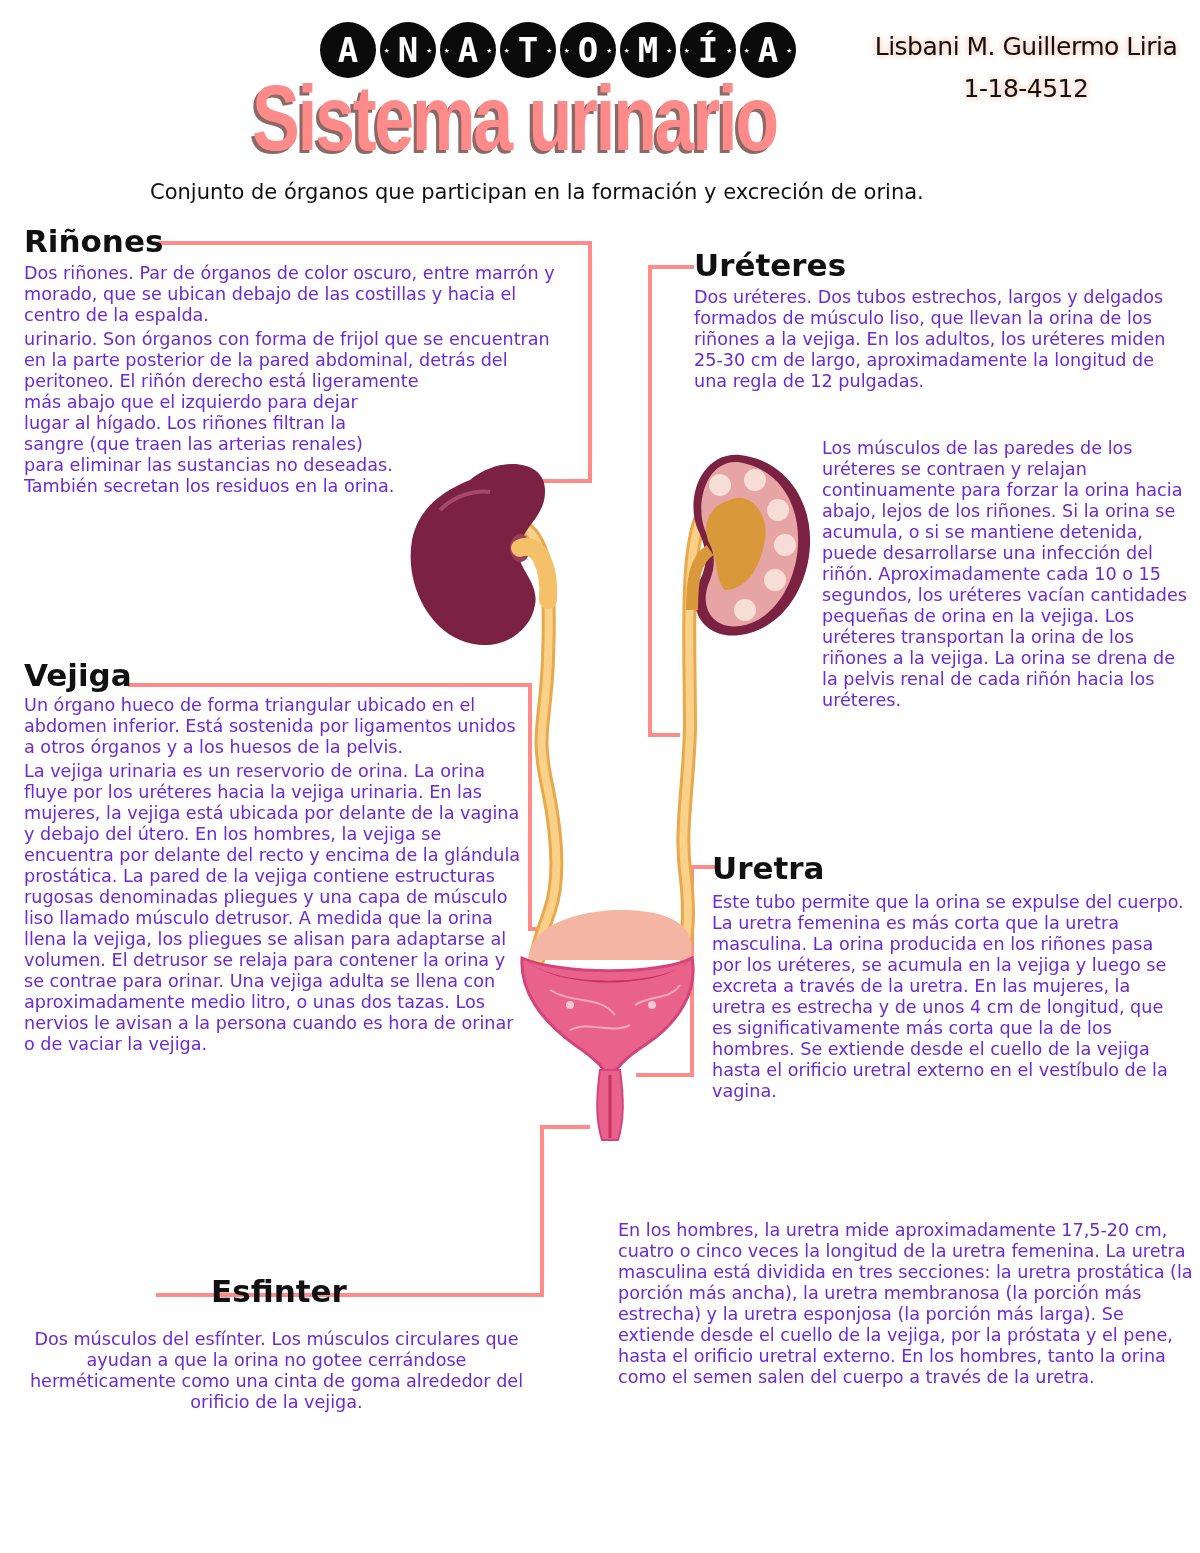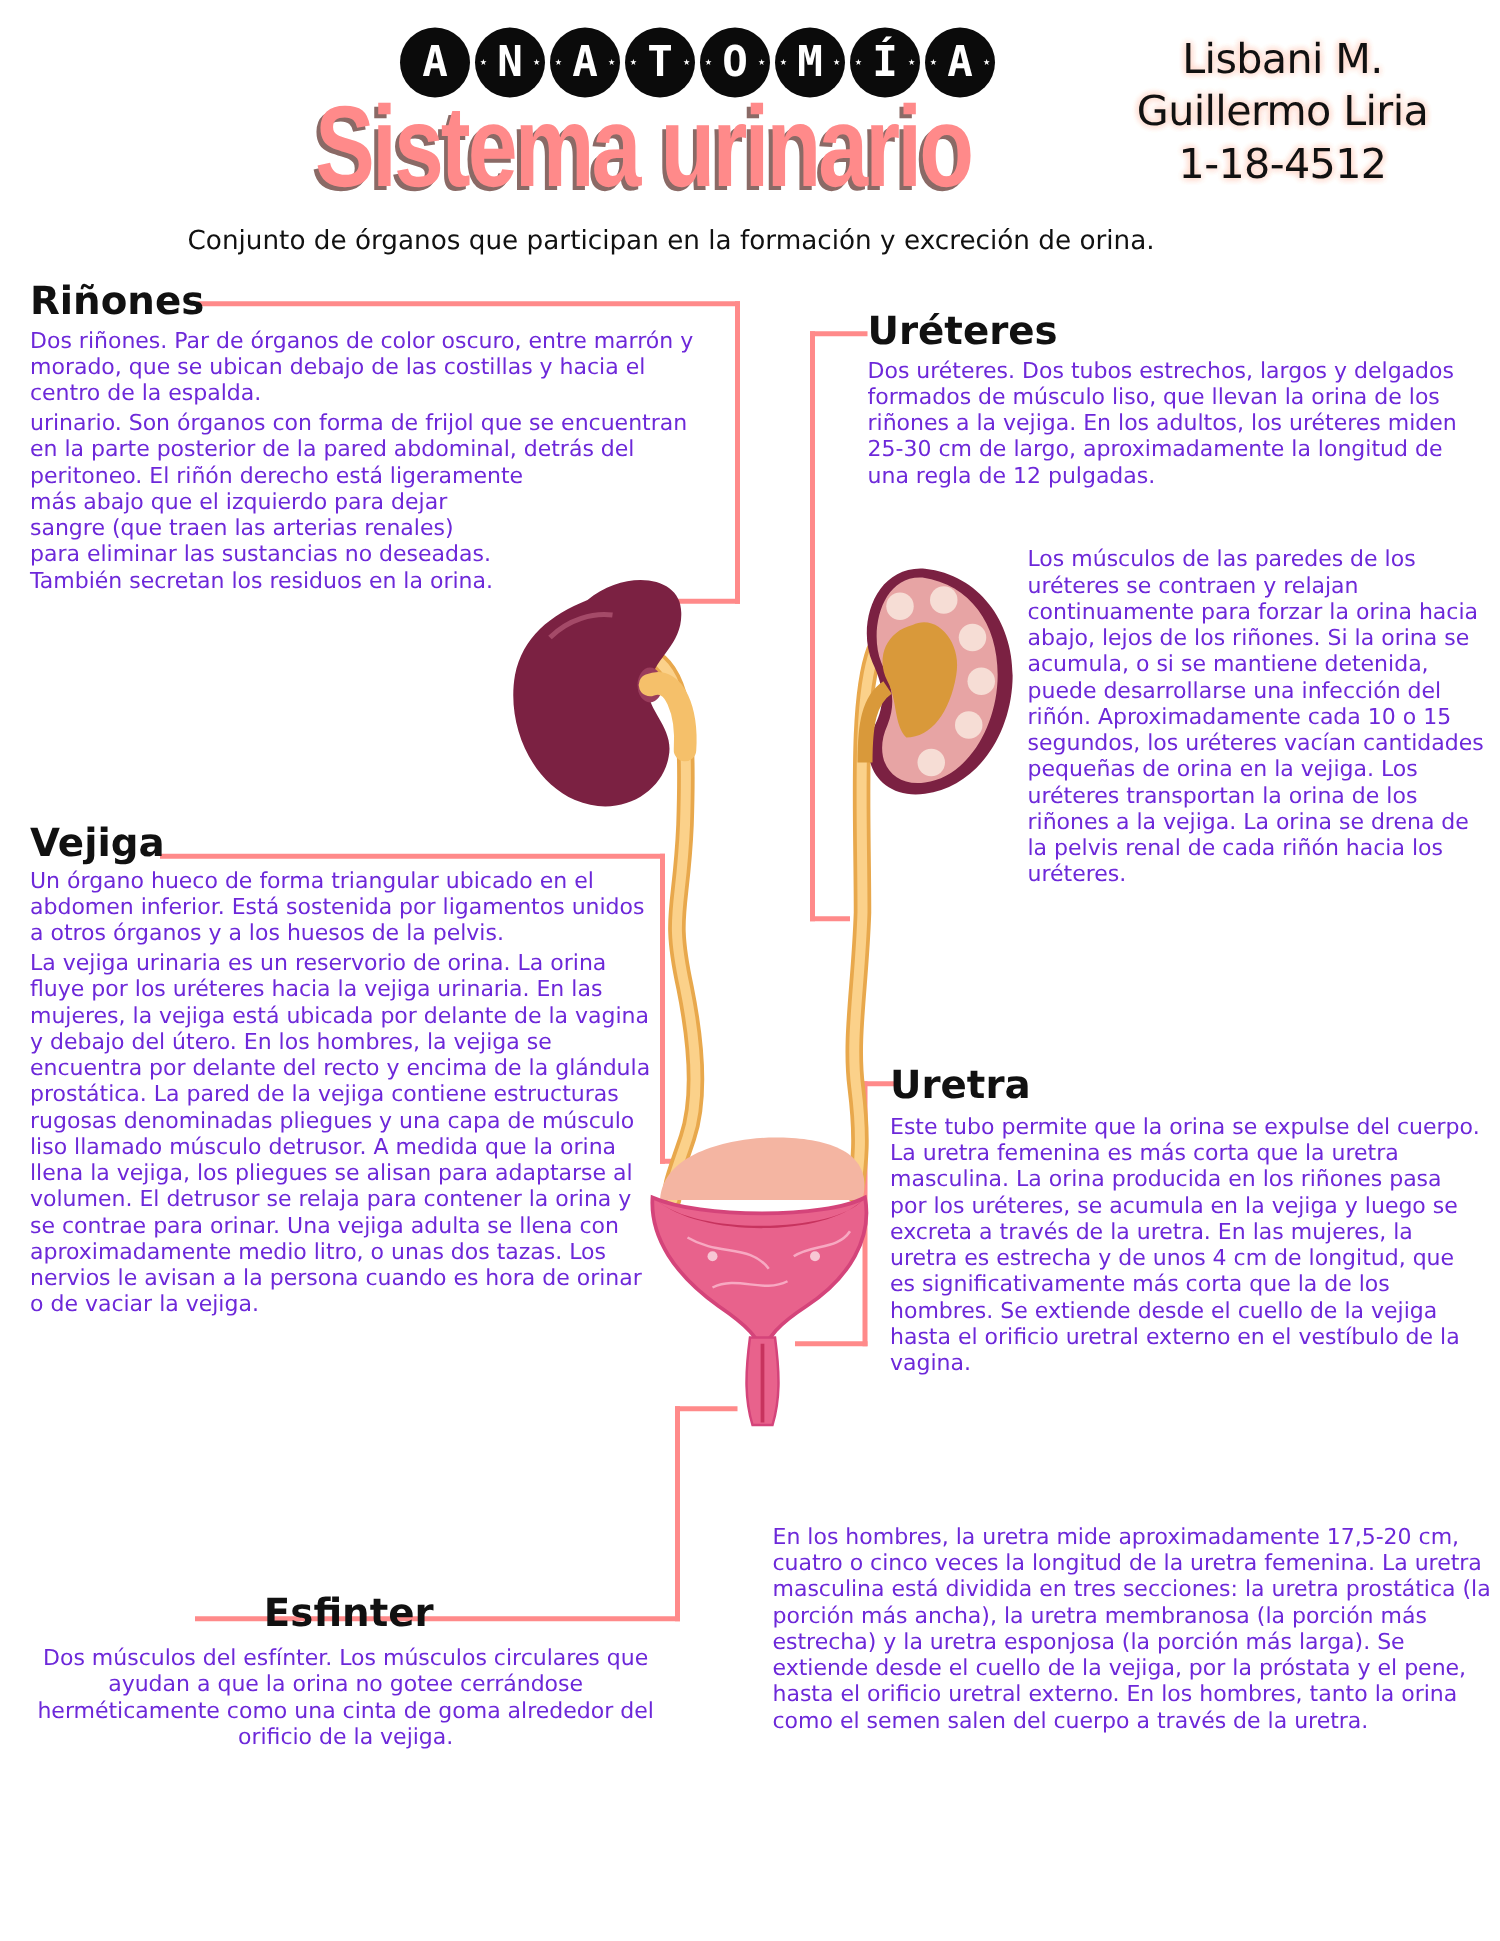--- a/index.html
+++ b/index.html
@@ -7,21 +7,21 @@
   .abs { position:absolute; }
 
   
   .badges { left:320px; top:22px; display:flex; gap:4px; }
   .badge { width:56px; height:56px; border-radius:50%; background:#0b0b0b; color:#fff; display:flex; align-items:center; justify-content:center; position:relative; font-family:"DejaVu Sans Mono", monospace; font-size:34px; font-weight:bold; }
   .badge .star { position:absolute; top:50%; transform:translateY(-50%); font-size:9px; color:#fff; }
   .badge .star.l { left:4px; } .badge .star.r { right:4px; }
 
   .title { left:252px; top:72px; font-family:"Liberation Sans Narrow","Liberation Sans", sans-serif; font-size:92px; font-weight:bold; color:#ff8a8a; letter-spacing:-3px; text-shadow:-4px 3px 0 #8a6a66; transform:scaleX(0.78); transform-origin:left top; white-space:nowrap; line-height:1; }
 
-  .author { left:866px; top:26px; width:320px; text-align:center; font-family:"DejaVu Sans", sans-serif; font-size:33px; line-height:42px; color:#111; text-shadow:0 0 6px #ffd9cc, 0 0 6px #ffd9cc, 0 0 6px #ffd9cc; letter-spacing:-0.5px; }
+  .author { left:866px; top:26px; width:320px; text-align:center; font-family:"DejaVu Sans", sans-serif; font-size:25px; line-height:42px; color:#111; text-shadow:0 0 6px #ffd9cc, 0 0 6px #ffd9cc, 0 0 6px #ffd9cc; letter-spacing:-0.5px; }
 
   .subtitle { left:150px; top:180px; font-size:21px; color:#111; white-space:nowrap; }
 
   h2 { margin:0; font-size:31px; font-weight:bold; color:#111; line-height:1; }
   .body-text { font-size:17.6px; line-height:21px; color:#6d28d9; }
   .body-text p { margin:0; }
 
   .line { position:absolute; background:#ff8a8a; }
 </style>
 </head>
@@ -144,20 +144,21 @@
 
 <section class="abs" style="left:24px; top:226px; width:570px;">
   <h2>Riñones</h2>
   <div class="body-text" style="margin-top:6px; width:550px;">
     <p>Dos riñones. Par de órganos de color oscuro, entre marrón y morado, que se ubican debajo de las costillas y hacia el centro de la espalda.</p>
     <div style="margin-top:3px;">
       <div>urinario. Son órganos con forma de frijol que se encuentran</div>
       <div>en la parte posterior de la pared abdominal, detrás del</div>
       <div>peritoneo. El riñón derecho está ligeramente</div>
       <div>más abajo que el izquierdo para dejar</div>
+      <div>lugar al hígado. Los riñones filtran la</div>
       <div>sangre (que traen las arterias renales)</div>
       <div>para eliminar las sustancias no deseadas.</div>
       <div>También secretan los residuos en la orina.</div>
     </div>
   </div>
 </section>
 
 <section class="abs" style="left:694px; top:250px; width:500px;">
   <h2>Uréteres</h2>
   <div class="body-text" style="margin-top:6px; width:496px;">
@@ -171,21 +172,21 @@
 <section class="abs" style="left:24px; top:660px; width:500px;">
   <h2>Vejiga</h2>
   <div class="body-text" style="margin-top:4px; width:498px;">
     <p>Un órgano hueco de forma triangular ubicado en el abdomen inferior. Está sostenida por ligamentos unidos a otros órganos y a los huesos de la pelvis.</p>
     <p style="margin-top:3px;">La vejiga urinaria es un reservorio de orina. La orina fluye por los uréteres hacia la vejiga urinaria. En las mujeres, la vejiga está ubicada por delante de la vagina y debajo del útero. En los hombres, la vejiga se encuentra por delante del recto y encima de la glándula prostática. La pared de la vejiga contiene estructuras rugosas denominadas pliegues y una capa de músculo liso llamado músculo detrusor. A medida que la orina llena la vejiga, los pliegues se alisan para adaptarse al volumen. El detrusor se relaja para contener la orina y se contrae para orinar. Una vejiga adulta se llena con aproximadamente medio litro, o unas dos tazas. Los nervios le avisan a la persona cuando es hora de orinar o de vaciar la vejiga.</p>
   </div>
 </section>
 
 <section class="abs" style="left:24px; top:1276px; width:510px;text-align:center;">
   <h2>Esfinter</h2>
-  <div class="body-text" style="margin-top:10px; width:505px;">
+  <div class="body-text" style="margin-top:22px; width:505px;">
     <p>Dos músculos del esfínter. Los músculos circulares que ayudan a que la orina no gotee cerrándose herméticamente como una cinta de goma alrededor del orificio de la vejiga.</p>
   </div>
 </section>
 
 <section class="abs" style="left:712px; top:853px; width:478px;">
   <h2>Uretra</h2>
   <div class="body-text" style="margin-top:8px; width:474px;">
     <p>Este tubo permite que la orina se expulse del cuerpo.</p>
     <p>La uretra femenina es más corta que la uretra masculina. La orina producida en los riñones pasa por los uréteres, se acumula en la vejiga y luego se excreta a través de la uretra. En las mujeres, la uretra es estrecha y de unos 4 cm de longitud, que es significativamente más corta que la de los hombres. Se extiende desde el cuello de la vejiga hasta el orificio uretral externo en el vestíbulo de la vagina.</p>
   </div>

